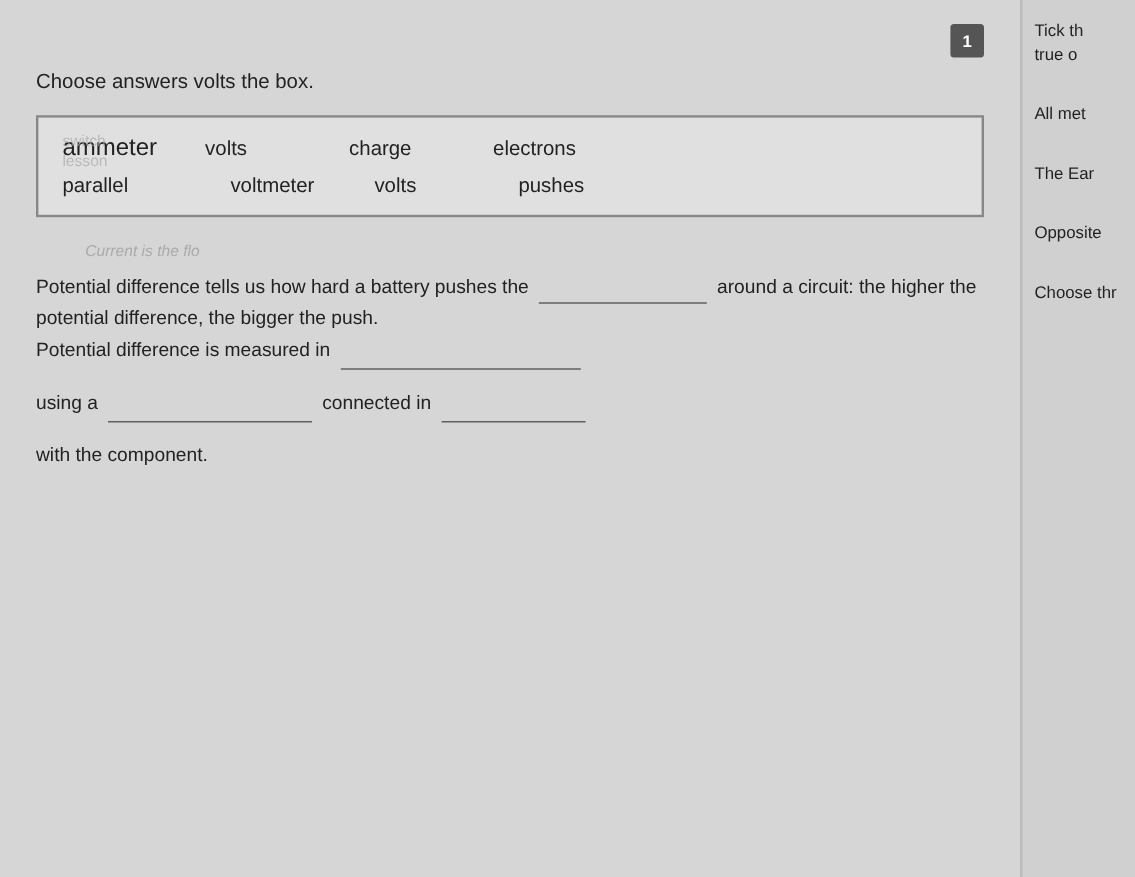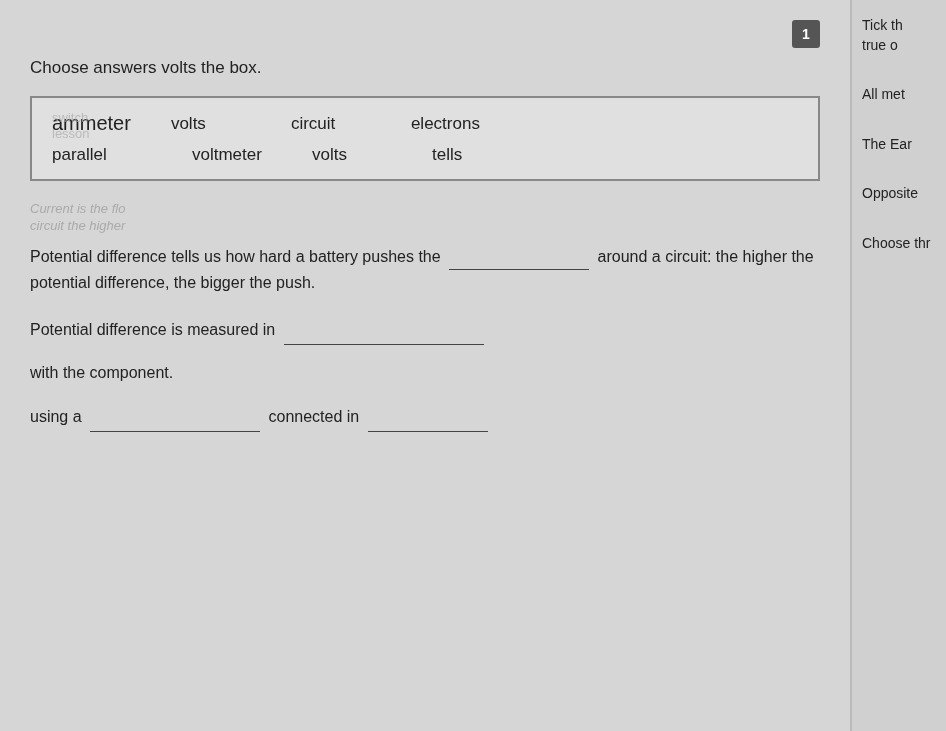--- a/index.html
+++ b/index.html
@@ -96,21 +96,20 @@
     }
 
     .content-section {
       margin-top: 10px;
     }
 
     .paragraph-text {
       font-size: 16px;
       color: #222;
       line-height: 1.6;
-      margin-bottom: 20px;
     }
 
     .blank-line {
       display: inline-block;
       border-bottom: 1.5px solid #444;
       min-width: 120px;
       vertical-align: bottom;
       margin: 0 4px;
     }
 
@@ -148,58 +147,57 @@
   <p class="instruction-text">Choose answers volts the box.</p>
 
   <div class="word-box">
     <div class="word-row">
       <div class="ammeter-overlay">
         <span class="ghost-text">switch</span>
         <span class="ghost-text" style="top:14px;">lesson</span>
         <span class="ammeter-text">ammeter</span>
       </div>
       <span class="word-item">volts</span>
-      <span class="word-item">circuit</span>
+      <span class="word-item">charge</span>
       <span class="word-item">electrons</span>
     </div>
     <div class="word-row">
       <span class="word-item" style="min-width:100px;">parallel</span>
       <span class="word-item">voltmeter</span>
       <span class="word-item">volts</span>
-      <span class="word-item">tells</span>
+      <span class="word-item">pushes</span>
     </div>
   </div>
 
   <div class="content-section">
-    <div style="position:relative; margin-bottom: 10px;">
+    <div style="position:relative; margin-bottom: 10px; margin-left: 41px;">
       <div style="font-size:13px; color:#aaa; font-style:italic; margin-bottom:2px;">Current is the flo</div>
-      <div style="font-size:13px; color:#aaa; font-style:italic; margin-bottom:6px;">circuit the higher</div>
     </div>
 
     <p class="paragraph-text">
       <span>Potential difference tells us how hard a battery pushes the</span>
       <span class="blank-line" style="min-width:140px;">&nbsp;</span>
       <span>around a circuit: the higher the potential difference, the bigger the push.</span>
     </p>
 
     <div class="fill-sentence">
       <span>Potential difference is measured in</span>
       <span class="blank-line" style="min-width:200px;">&nbsp;</span>
     </div>
 
     <div class="fill-sentence">
-      <span>with the component.</span>
-    </div>
-
-    <div class="fill-sentence">
       <span>using a</span>
       <span class="blank-line" style="min-width:170px;">&nbsp;</span>
       <span>connected in</span>
       <span class="blank-line" style="min-width:120px;">&nbsp;</span>
     </div>
+
+    <div class="fill-sentence">
+      <span>with the component.</span>
+    </div>
   </div>
 </div>
 
 <div class="right-panel">
   <div class="panel-item">
     <span>Tick th</span><br>
     <span>true o</span>
   </div>
   <div class="panel-item">
     <span>All met</span>

